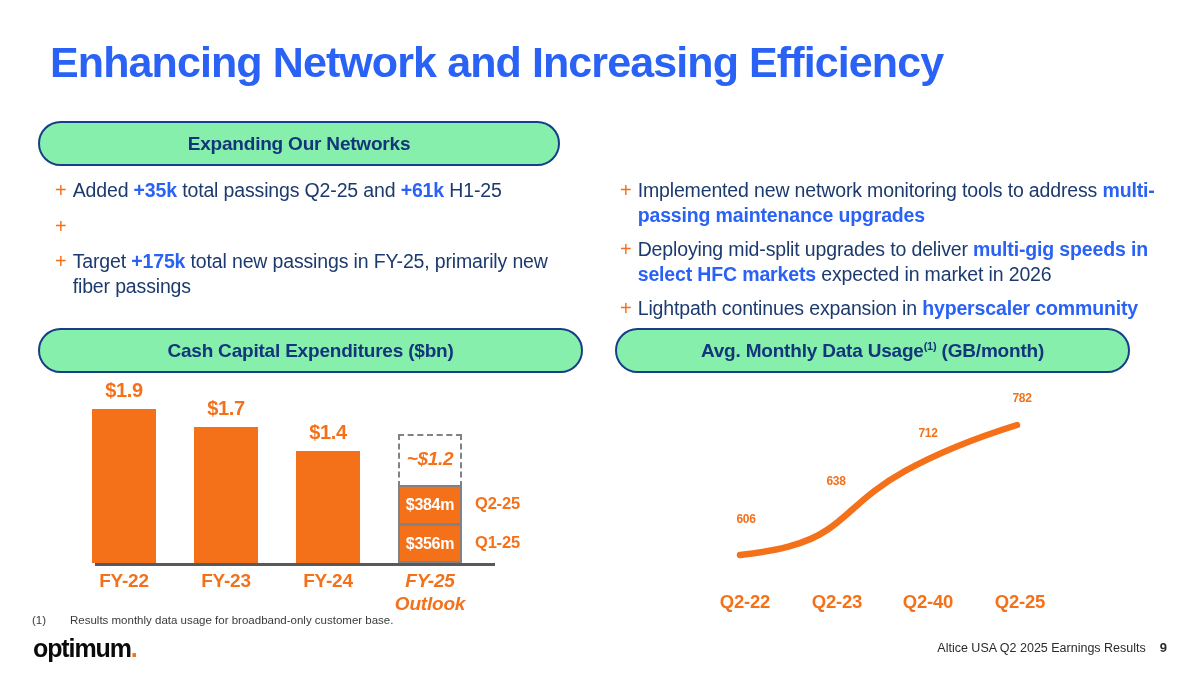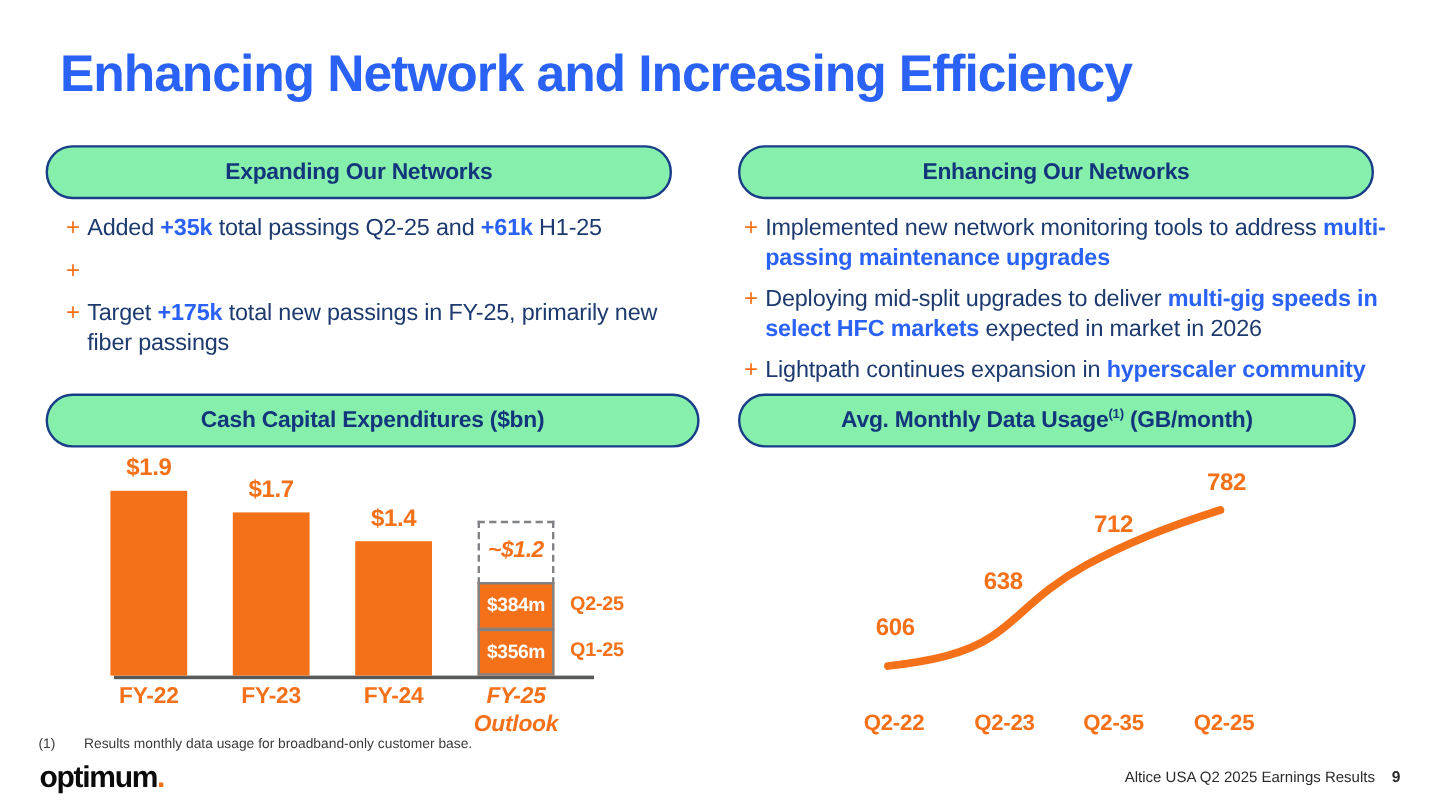--- a/index.html
+++ b/index.html
@@ -180,21 +180,21 @@
     left: 615px;
     top: 385px;
     width: 560px;
     height: 235px;
   }
   #line-svg { position: absolute; left: 0; top: 0; }
   .line-value {
     position: absolute;
     width: 90px;
     text-align: center;
-    font-size: 20px;
+    font-size: 12px;
     font-weight: bold;
     color: #F4711A;
     letter-spacing: -0.3px;
   }
   .line-cat {
     position: absolute;
     top: 206px;
     width: 110px;
     text-align: center;
     font-size: 18.5px;
@@ -242,23 +242,20 @@
 <body>
 
 <div id="slide">
 
   <div id="slide-title">Enhancing Network and Increasing Efficiency</div>
 
   <div class="pill" id="pill-expanding">
     <span class="pill-label">Expanding Our Networks</span>
   </div>
 
-  <div class="pill" id="pill-enhancing">
-    <span class="pill-label">Enhancing Our Networks</span>
-  </div>
 
   <div class="bullets" id="bullets-left">
     <div class="bullet">
       <span class="bullet-marker">+</span>
       <span class="bullet-text">Added <b>+35k</b> total passings Q2-25 and <b>+61k</b> H1-25</span>
     </div>
     <div class="bullet">
       <span class="bullet-marker">+</span>
     </div>
     <div class="bullet">
@@ -326,21 +323,21 @@
       <path d="M 125 170 C 160 166, 190 160, 212 145 C 235 130, 250 108, 290 86 C 330 64, 370 50, 402 40" fill="none" stroke="#F4711A" stroke-width="6.5" stroke-linecap="round"></path>
     </svg>
 
     <div class="line-value" style="left:86px; top:127px;">606</div>
     <div class="line-value" style="left:176px; top:89px;">638</div>
     <div class="line-value" style="left:268px; top:41px;">712</div>
     <div class="line-value" style="left:362px; top:6px;">782</div>
 
     <div class="line-cat" style="left:75px;">Q2-22</div>
     <div class="line-cat" style="left:167px;">Q2-23</div>
-    <div class="line-cat" style="left:258px;">Q2-35</div>
+    <div class="line-cat" style="left:258px;">Q2-40</div>
     <div class="line-cat" style="left:350px;">Q2-25</div>
   </div>
 
   <div id="footnote">
     <span id="footnote-marker">(1)</span>
     <span>Results monthly data usage for broadband-only customer base.</span>
   </div>
 
   <div id="logo"><span>optimum</span><span id="logo-dot">.</span></div>
 

